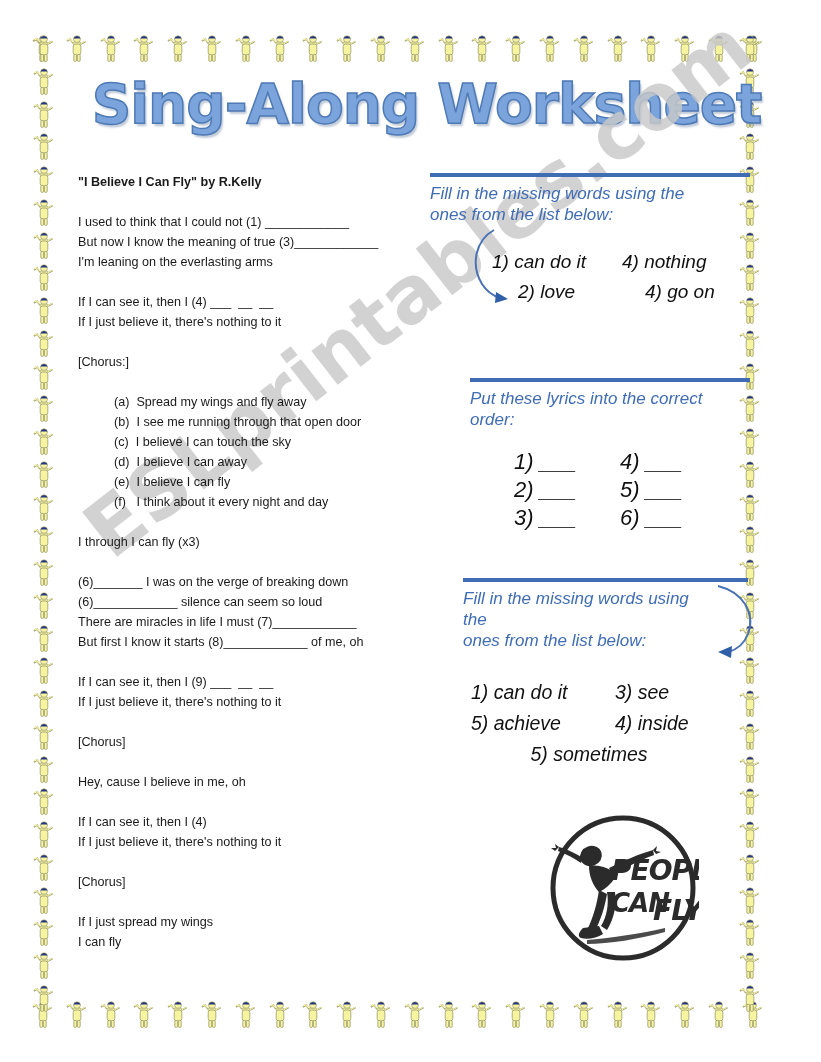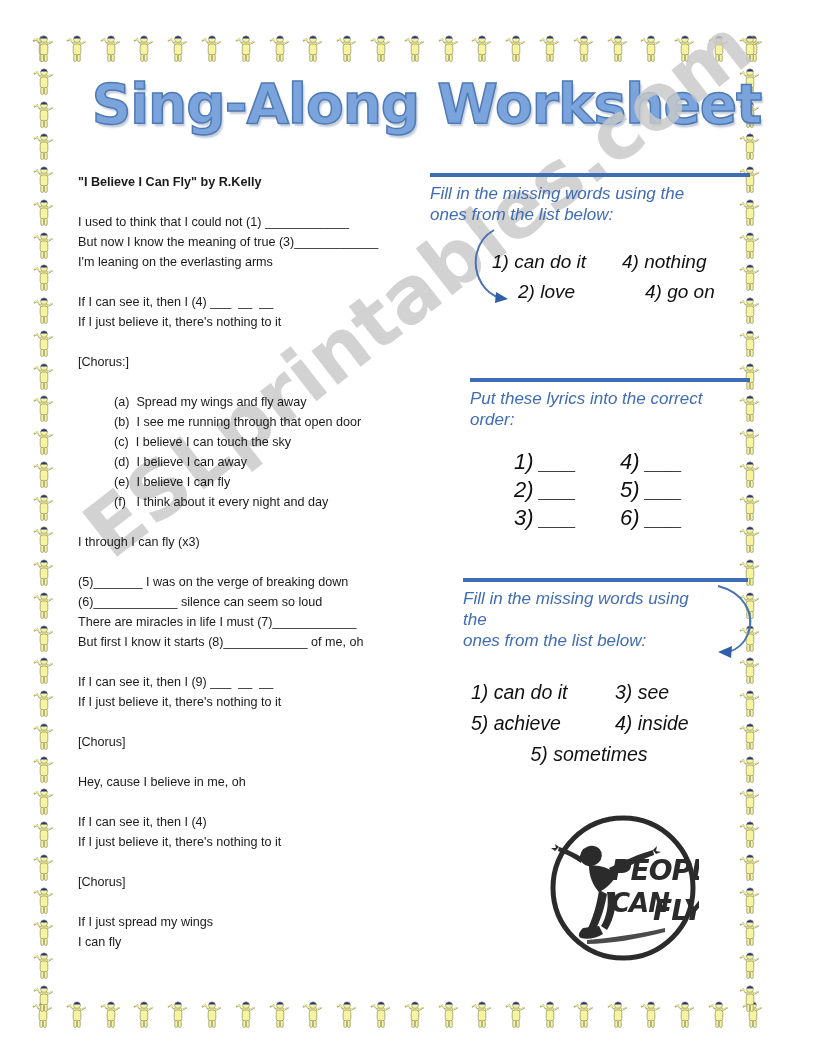--- a/index.html
+++ b/index.html
@@ -1639,21 +1639,21 @@
         <div class="lyric-line gap"></div>
         <div class="lyric-line indent">(a)  Spread my wings and fly away</div>
         <div class="lyric-line indent">(b)  I see me running through that open door</div>
         <div class="lyric-line indent">(c)  I believe I can touch the sky</div>
         <div class="lyric-line indent">(d)  I believe I can away</div>
         <div class="lyric-line indent">(e)  I believe I can fly</div>
         <div class="lyric-line indent">(f)   I think about it every night and day</div>
         <div class="lyric-line gap"></div>
         <div class="lyric-line">I through I can fly (x3)</div>
         <div class="lyric-line gap"></div>
-        <div class="lyric-line">(5)_______ I was on the verge of breaking down</div>
+        <div class="lyric-line">(6)_______ I was on the verge of breaking down</div>
         <div class="lyric-line">(6)____________ silence can seem so loud</div>
         <div class="lyric-line">There are miracles in life I must (7)____________</div>
         <div class="lyric-line">But first I know it starts (8)____________ of me, oh</div>
         <div class="lyric-line gap"></div>
         <div class="lyric-line">If I can see it, then I (9) ___  __  __</div>
         <div class="lyric-line">If I just believe it, there's nothing to it</div>
         <div class="lyric-line gap"></div>
         <div class="lyric-line">[Chorus]</div>
         <div class="lyric-line gap"></div>
         <div class="lyric-line">Hey, cause I believe in me, oh</div>

